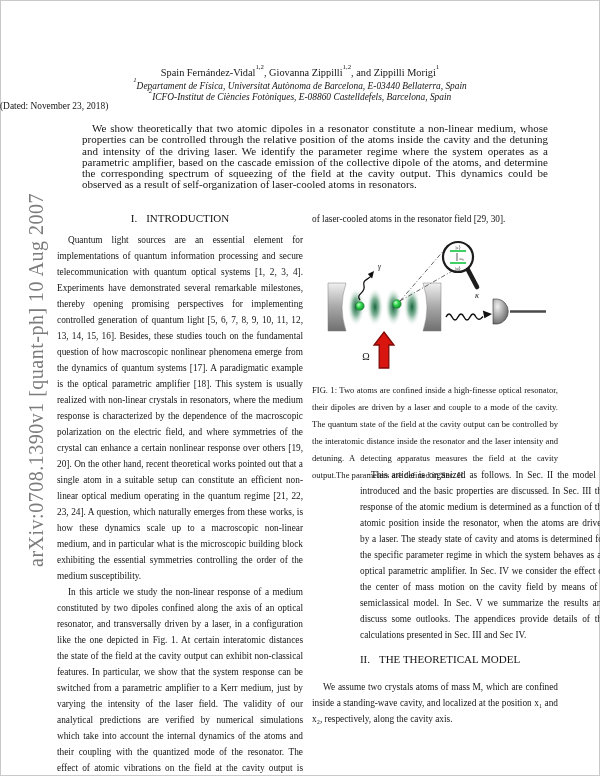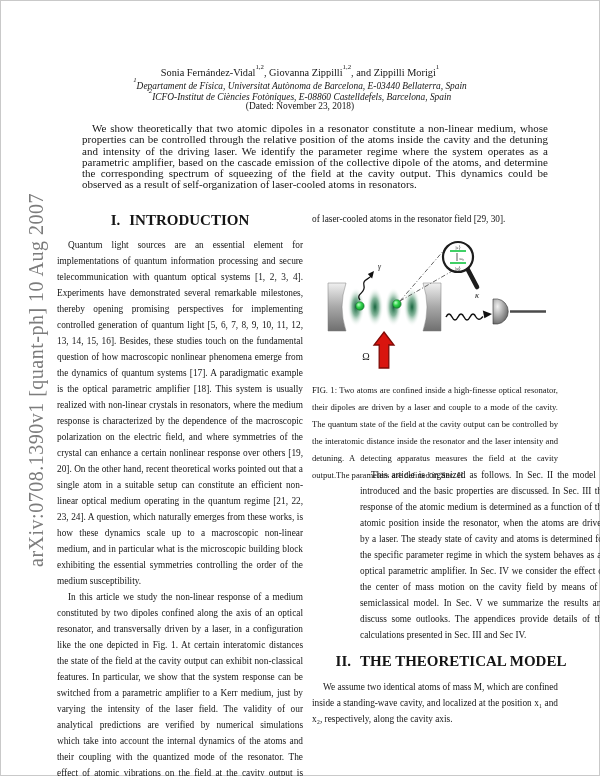--- a/index.html
+++ b/index.html
@@ -14,49 +14,49 @@
     white-space:nowrap;font-size:20px;letter-spacing:.5px;
     color:var(--watermark_gray,#7c7c7c);
   }
   .title{position:absolute;top:42px;left:0;width:600px;text-align:center;
     font-size:16px;font-weight:bold;}
   .authors{position:absolute;top:66px;left:0;width:600px;text-align:center;font-size:10.3px;}
   .authors sup,.affil sup{font-size:6.8px;position:relative;top:-3px;}
   .affil{position:absolute;left:0;width:600px;text-align:center;font-style:italic;font-size:9.4px;}
   .affil1{top:79px;}
   .affil2{top:90px;}
-  .date{position:absolute;top:101px;left:0;width:600px;text-align:center;font-size:9.4px;}
+  .date{position:absolute;top:101px;left:0;width:600px;font-size:9.4px;}
   .abstract{position:absolute;top:123px;left:82px;width:466px;
     font-size:11px;line-height:11.3px;text-align:justify;text-indent:10px;}
   .col{position:absolute;top:212px;width:246px;}
   .col-left{left:57px;}
   .col-right{left:312px;height:560px;}
-  .sec-heading{text-align:center;font-weight:bold;font-size:15px;margin:0 0 8px 0;}
+  .sec-heading{text-align:center;font-weight:normal;font-size:11px;margin:0 0 8px 0;}
   .sec-heading .sec-num{margin-right:9px;}
   .para{margin:0;font-size:9.3px;line-height:16px;text-align:justify;text-indent:11px;}
   .cont-line{position:absolute;top:1px;left:0;width:246px;font-size:9.3px;line-height:12.15px;}
   .figure{position:absolute;top:26px;left:0;width:246px;height:142px;}
   .caption{position:absolute;top:170px;left:0;width:246px;
     font-size:8.6px;line-height:17px;text-align:justify;}
   .rp1{position:absolute;top:255px;left:0;width:246px;margin-left:48px;}
-  .sh2{position:absolute;top:441px;left:16px;width:246px;margin:0;text-align:center;}
+  .sh2{position:absolute;top:441px;left:5px;width:246px;margin:0;text-align:center;}
   .rp2{position:absolute;top:467px;left:0;width:246px;}
   .fig-svg text{font-family:"Liberation Serif",serif;fill:#141414;}
   .fig-label-it{font-style:italic;}
 </style>
 </head>
 <body>
 
 <div class="page">
 
   <div class="watermark">arXiv:0708.1390v1  [quant-ph]  10 Aug 2007</div>
 
 
   <div class="authors">
-    <span>Sonia Fernández-Vidal</span><sup>1,2</sup><span>, </span><span>Giovanna Zippilli</span><sup>1,2</sup><span>, and </span><span>Zippilli Morigi</span><sup>1</sup>
+    <span>Spain Fernández-Vidal</span><sup>1,2</sup><span>, </span><span>Giovanna Zippilli</span><sup>1,2</sup><span>, and </span><span>Zippilli Morigi</span><sup>1</sup>
   </div>
 
   <div class="affil affil1"><sup>1</sup><span>Departament de Física, Universitat Autònoma de Barcelona, E-03440 Bellaterra, Spain</span></div>
   <div class="affil affil2"><sup>2</sup><span>ICFO-Institut de Ciències Fotòniques, E-08860 Castelldefels, Barcelona, Spain</span></div>
 
   <div class="date">(Dated: November 23, 2018)</div>
 
   <div class="abstract">We show theoretically that two atomic dipoles in a resonator constitute a non-linear medium, whose properties can be controlled through the relative position of the atoms inside the cavity and the detuning and intensity of the driving laser. We identify the parameter regime where the system operates as a parametric amplifier, based on the cascade emission of the collective dipole of the atoms, and determine the corresponding spectrum of squeezing of the field at the cavity output. This dynamics could be observed as a result of self-organization of laser-cooled atoms in resonators.</div>
 
   <div class="col col-left">
@@ -134,16 +134,16 @@
     </div>
 
     <div class="caption">FIG. 1: Two atoms are confined inside a high-finesse optical resonator, their dipoles are driven by a laser and couple to a mode of the cavity. The quantum state of the field at the cavity output can be controlled by the interatomic distance inside the resonator and the laser intensity and detuning. A detecting apparatus measures the field at the cavity output.The parameters are defined in Sec. II.</div>
 
     <p class="para rp1">This article is organized as follows. In Sec. II the model is introduced and the basic properties are discussed. In Sec. III the response of the atomic medium is determined as a function of the atomic position inside the resonator, when the atoms are driven by a laser. The steady state of cavity and atoms is determined for the specific parameter regime in which the system behaves as an optical parametric amplifier. In Sec. IV we consider the effect of the center of mass motion on the cavity field by means of a semiclassical model. In Sec. V we summarize the results and discuss some outlooks. The appendices provide details of the calculations presented in Sec. III and Sec IV.</p>
 
     <div class="sec-heading sh2">
       <span class="sec-num">II.</span><span>THE THEORETICAL MODEL</span>
     </div>
 
-    <p class="para rp2">We assume two identical atoms of mass M, which are confined inside a standing-wave cavity, and localized at the position x₁ and x₂, respectively, along the cavity axis.</p>
+    <p class="para rp2">We assume two crystals atoms of mass M, which are confined inside a standing-wave cavity, and localized at the position x₁ and x₂, respectively, along the cavity axis.</p>
   </div>
 
 </div>
 
 </body></html>

